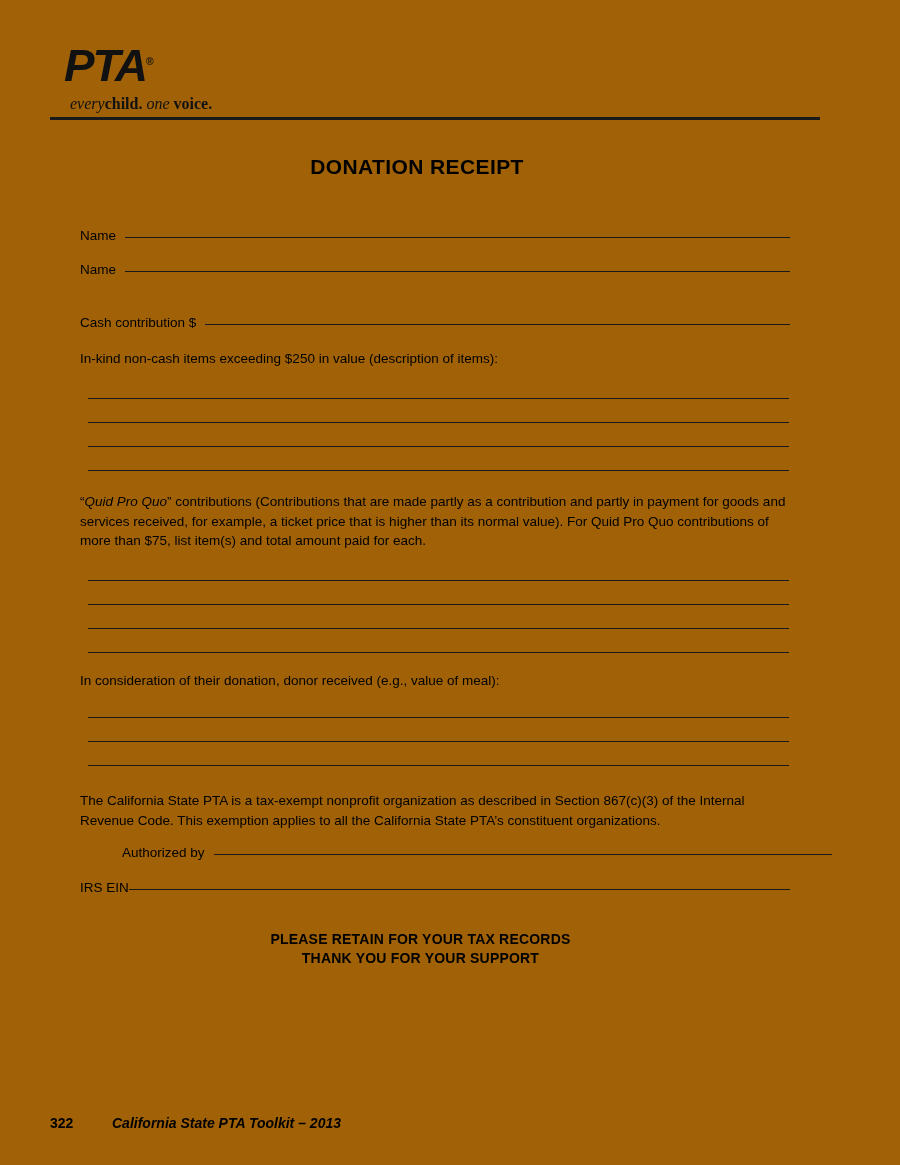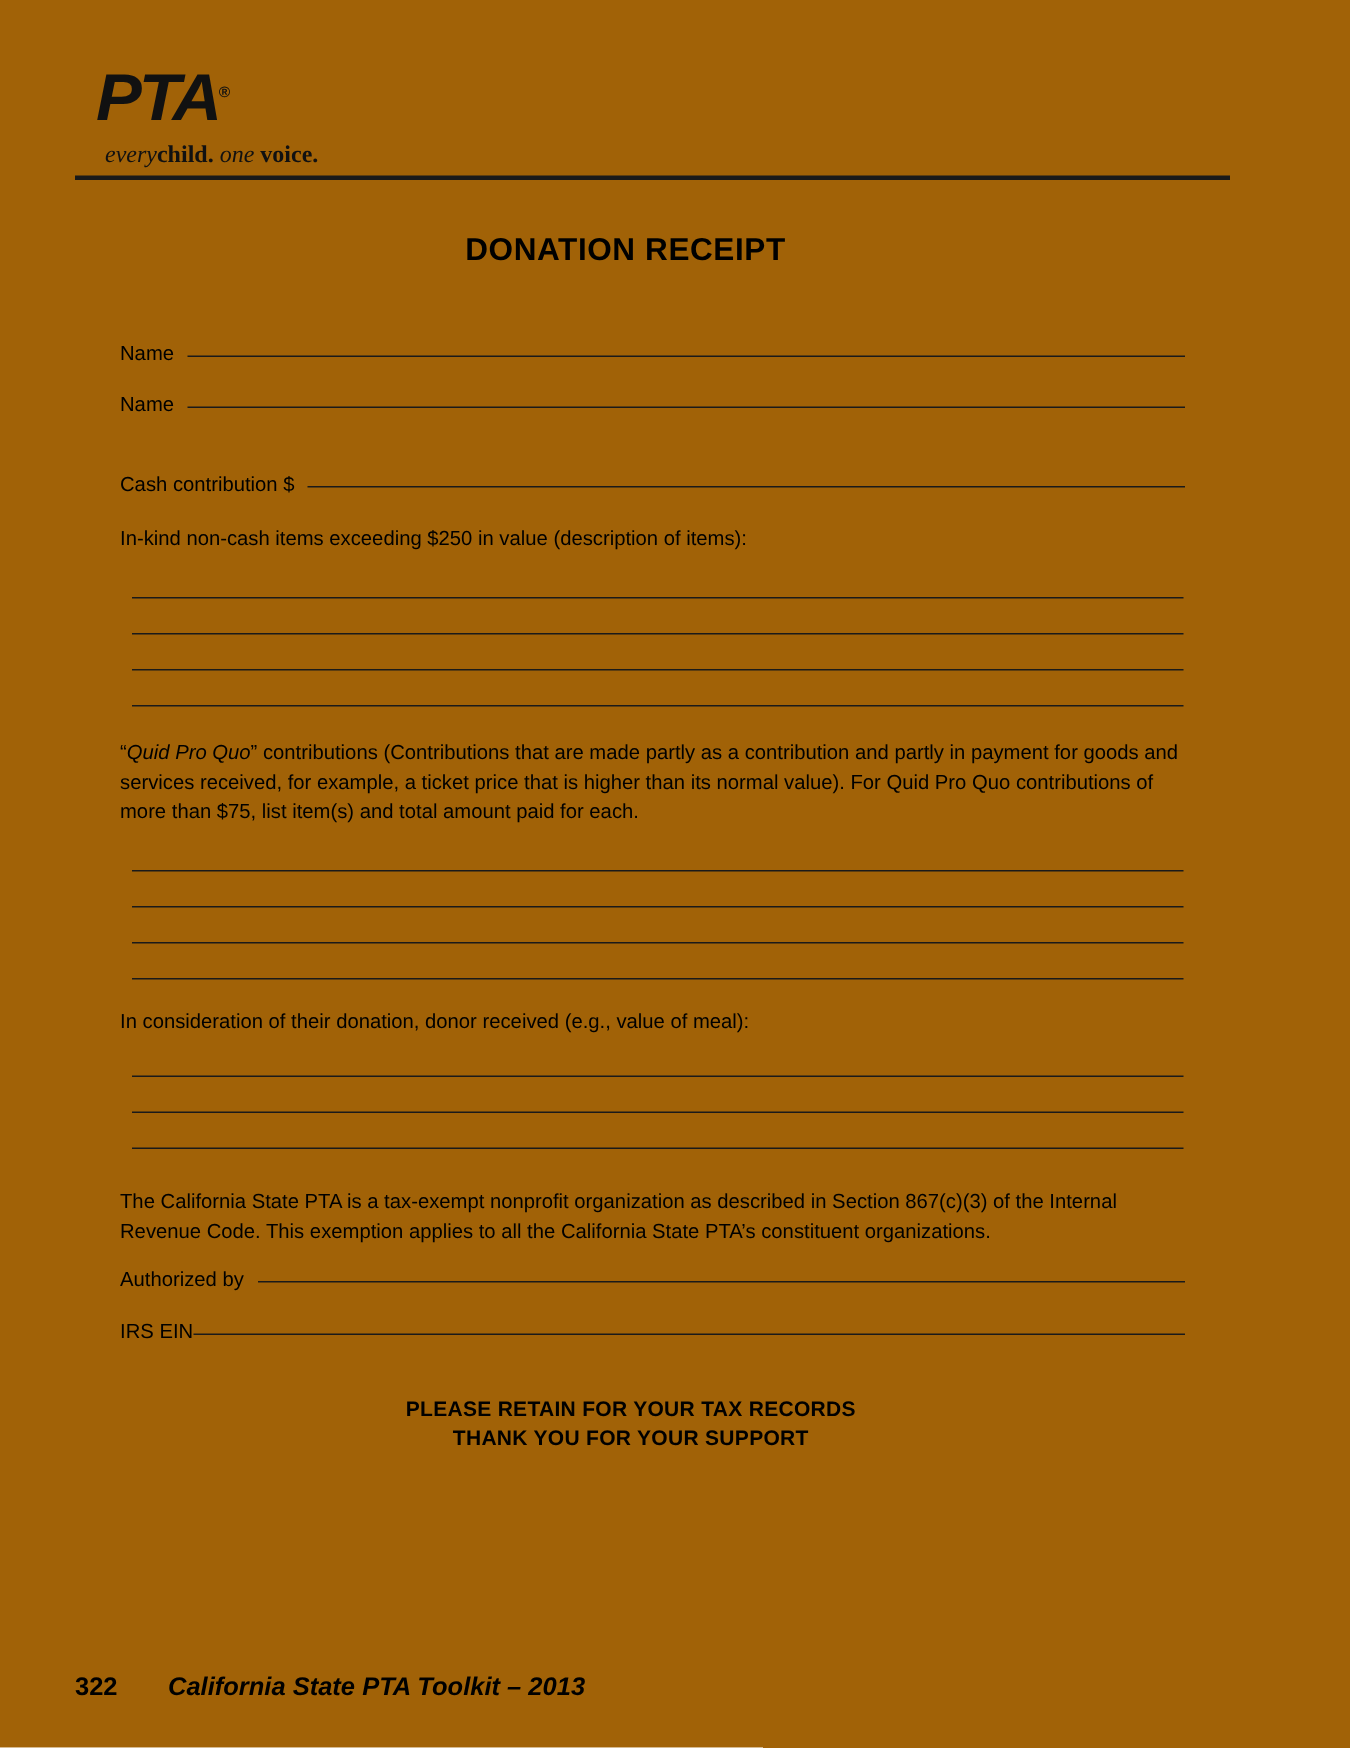--- a/index.html
+++ b/index.html
@@ -141,21 +141,21 @@
     letter-spacing: 0.2px;
   }
 
   
   .footer {
     position: absolute;
     left: 50px;
     top: 1115px;
     display: flex;
     align-items: center;
-    font-size: 17px;
+    font-size: 14px;
   }
   .footer-page {
     font-weight: bold;
     width: 62px;
   }
   .footer-text {
     font-style: italic;
     font-weight: bold;
   }
 </style>
@@ -209,21 +209,21 @@
   <div class="para" style="top:671px;">In consideration of their donation, donor received (e.g., value of meal):</div>
 
   <div class="blank-lines" style="top:694px;">
     <div class="blank-line"></div>
     <div class="blank-line"></div>
     <div class="blank-line"></div>
   </div>
 
   <div class="para" style="top:791px;">The California State PTA is a tax-exempt nonprofit organization as described in Section 867(c)(3) of the Internal Revenue Code. This exemption applies to all the California State PTA’s constituent organizations.</div>
 
-  <div class="field-row" style="top:845px;">
+  <div class="field-row" style="top:845px;margin-left:42px;">
     <span class="field-label">Authorized by</span>
     <span class="field-rule gap"></span>
   </div>
 
   <div class="field-row" style="top:880px;">
     <span class="field-label">IRS EIN</span>
     <span class="field-rule nogap"></span>
   </div>
 
   <div class="closing">

